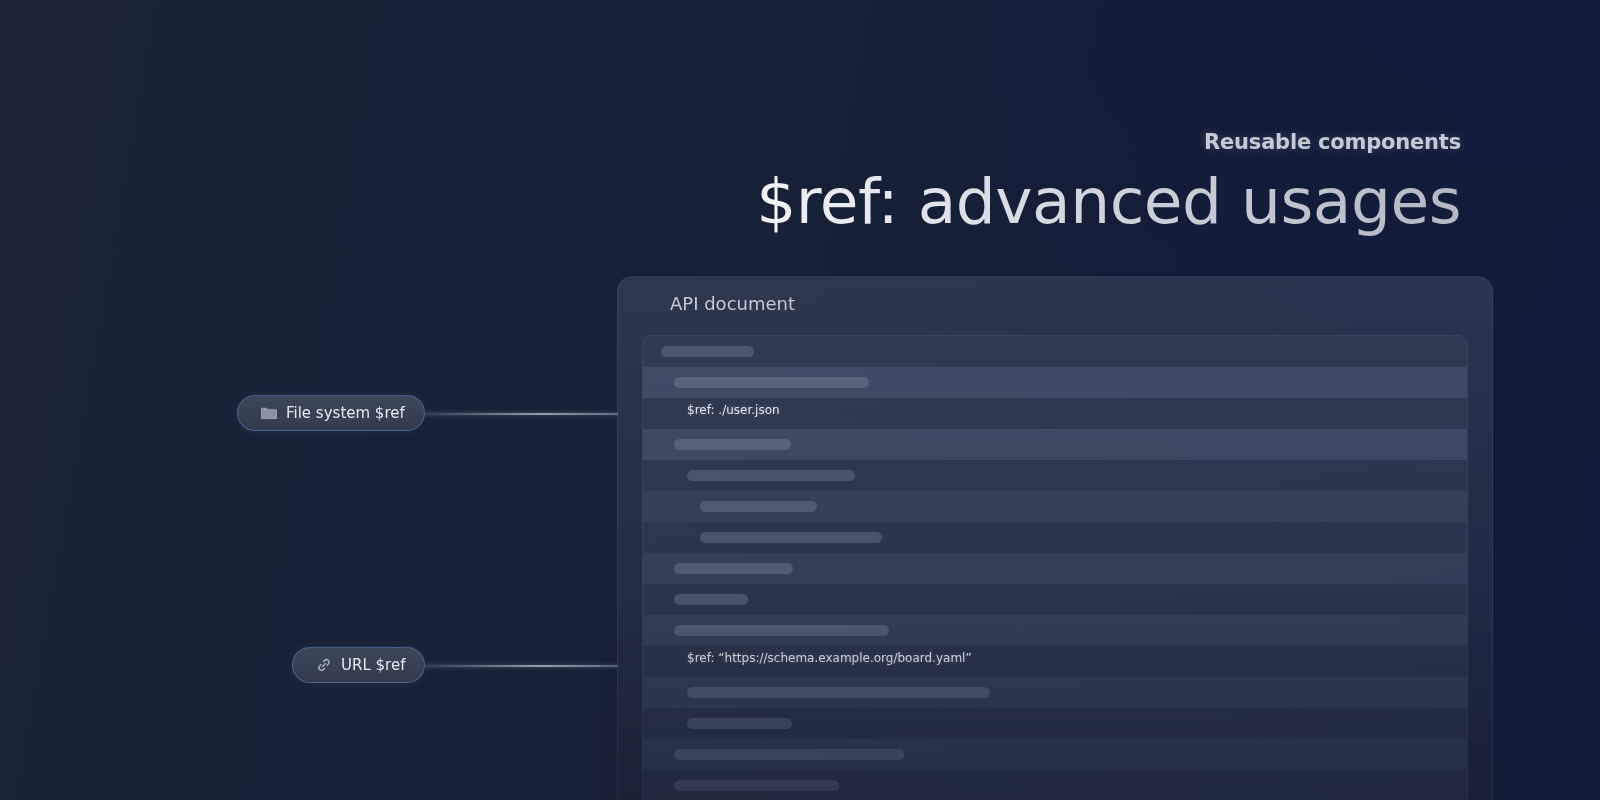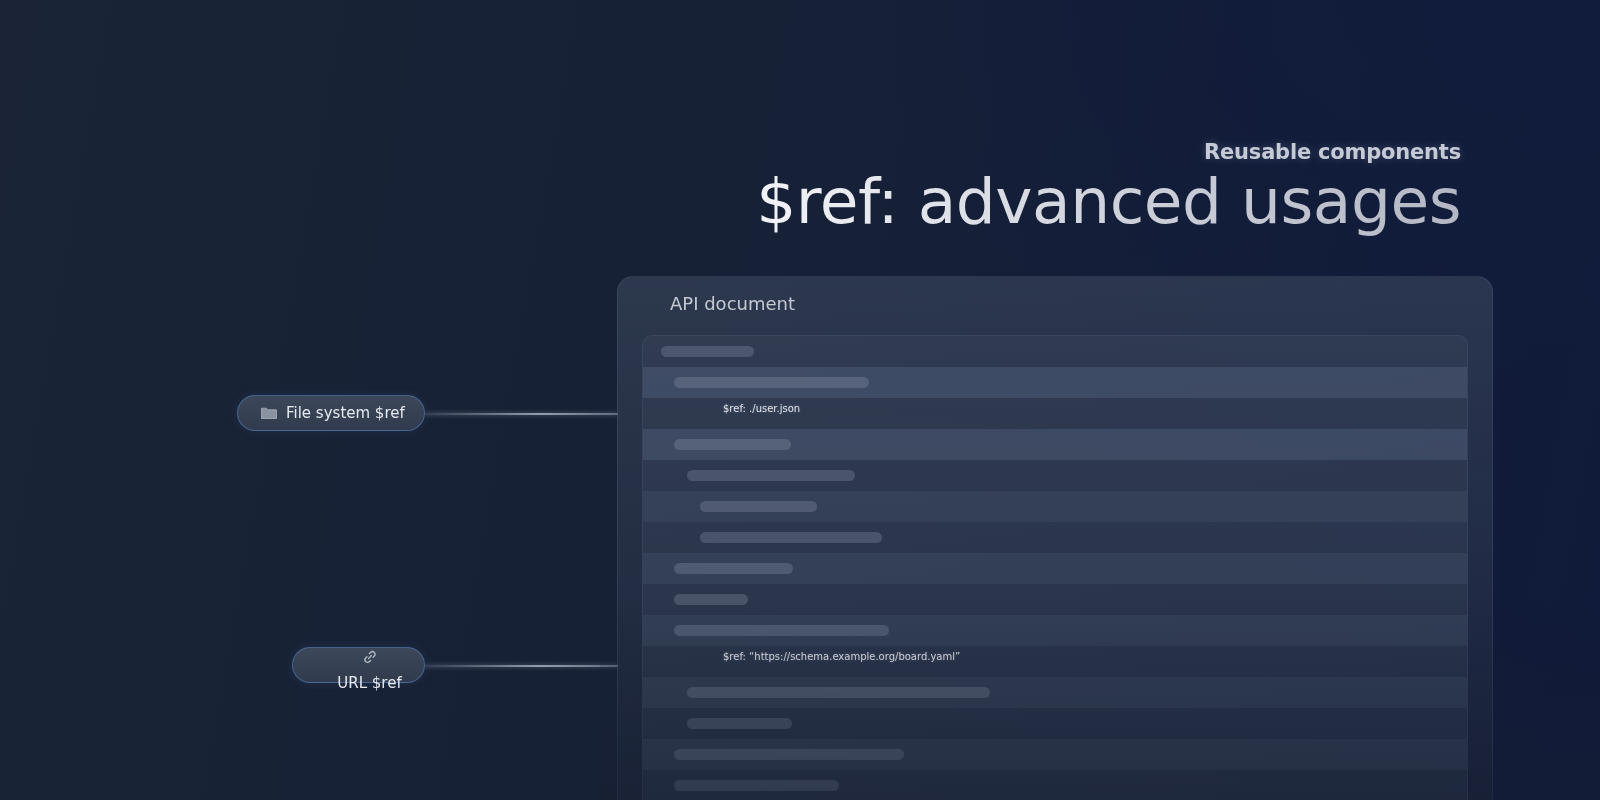--- a/index.html
+++ b/index.html
@@ -9,21 +9,20 @@
     font-family: "DejaVu Sans", "Liberation Sans", sans-serif;
     background:
       radial-gradient(ellipse 900px 600px at 1500px 0px, #111c3c 0%, rgba(17,28,60,0) 70%),
       linear-gradient(100deg, #1a2436 0%, #172136 40%, #131d38 75%, #101a3a 100%);
   }
   .eyebrow {
     position: absolute; right: 139px; top: 130px;
     font-size: 21px; font-weight: bold; color: #c5cad6;
     letter-spacing: -0.2px;
     text-shadow: 0 0 8px rgba(200,210,230,0.25);
-    margin-top: 10px;
   }
   .title {
     position: absolute; right: 139px; top: 165px;
     font-size: 63px; font-weight: normal;
     letter-spacing: -0.5px;
     background: linear-gradient(90deg, #f1f3f7 0%, #c8ccd6 60%, #b4b8c4 100%);
     -webkit-background-clip: text; background-clip: text; color: transparent;
     white-space: nowrap;
   }
   .panel {
@@ -45,41 +44,40 @@
   .row {
     position: absolute; left: 0; width: 100%; height: 31px;
   }
   .row.alt { background: rgba(84,98,124,0.22); }
   .row.hl { background: rgba(96,112,140,0.32); }
   .bar {
     position: absolute; top: 10px; height: 11px; border-radius: 6px;
     background: rgba(150,162,184,0.28);
   }
   .code {
-    position: absolute; top: 5px; font-size: 10px; color: #e3e6ec;
+    position: absolute; top: 5px; font-size: 12px; color: #e3e6ec;
     white-space: nowrap;
     text-shadow: 0 0 4px rgba(220,230,245,0.25);
-    margin-left: 36px;
   }
   .fade {
     position: absolute; left: 600px; top: 600px; width: 1000px; height: 200px;
     background: linear-gradient(180deg, rgba(22,30,48,0) 0%, rgba(22,30,48,0.45) 100%);
     pointer-events: none;
   }
   .pill {
     position: absolute; height: 36px; border-radius: 18px;
     background: linear-gradient(180deg, #3c475a 0%, #313b4d 100%);
     border: 1px solid rgba(90,130,190,0.55);
     box-shadow: 0 0 10px rgba(80,120,180,0.15);
     display: flex; align-items: center; gap: 8px;
     padding-left: 22px;
     font-size: 15px; color: #e6e9ef;
   }
   .pill.fs { left: 237px; top: 395px; width: 188px; text-align: right; }
-  .pill.url { left: 292px; top: 647px; width: 133px; padding-left: 22px; flex-direction: column; }
+  .pill.url { left: 292px; top: 647px; width: 133px; padding-left: 22px; }
   .pill-icon { width: 18px; height: 18px; display: inline-flex; }
   .connector {
     position: absolute; height: 2px;
     background: linear-gradient(90deg, rgba(150,165,190,0.2) 0%, rgba(190,200,215,0.75) 60%, rgba(170,180,200,0.5) 100%);
     box-shadow: 0 0 4px rgba(180,195,220,0.4);
   }
   .connector.fs { left: 425px; top: 413px; width: 193px; }
   .connector.url { left: 425px; top: 665px; width: 193px; }
 </style>
 </head>

